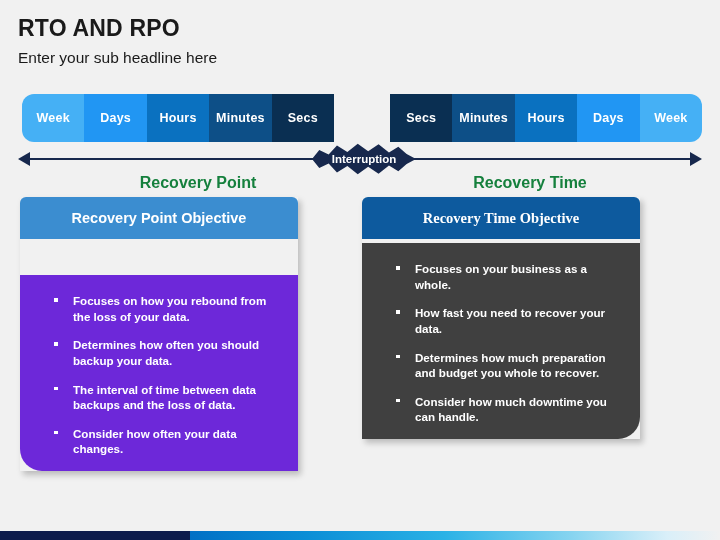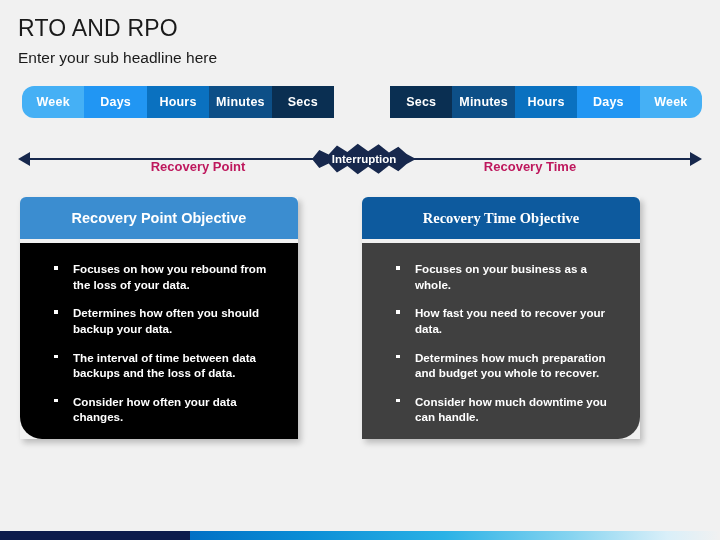--- a/index.html
+++ b/index.html
@@ -7,30 +7,30 @@
     width: 720px; height: 540px;
     background: #f1f1f1;
     font-family: "Liberation Sans", sans-serif;
     overflow: hidden;
   }
   .slide { position: relative; width: 720px; height: 540px; background: #f1f1f1; }
 
   
   .title {
     position: absolute; left: 18px; top: 15px;
-    font-size: 23px; font-weight: normal; color: #1a1a1a;
+    font-size: 23px; font-weight: bold; color: #1a1a1a;
     letter-spacing: 0.2px;
   }
   .subtitle {
     position: absolute; left: 18px; top: 49px;
     font-size: 15.5px; color: #1a1a1a; font-weight: normal;
   }
 
   
-  .tl { position: absolute; top: 86px; height: 32px; display: flex; text-align: center; }
+  .tl { position: absolute; top: 94px; height: 48px; display: flex; text-align: center; }
   .tl-left  { left: 22px;  width: 312px; }
   .tl-right { left: 390px; width: 312px; }
   .seg {
     flex: 1 1 0;
     display: flex; align-items: center; justify-content: center;
     color: #ffffff; font-size: 12.5px; font-weight: bold;
     letter-spacing: 0.2px;
   }
   .tl-left .seg:first-child  { border-radius: 12px 0 0 12px; }
   .tl-right .seg:last-child  { border-radius: 0 12px 12px 0; }
@@ -40,22 +40,22 @@
   .axis-left  { left: 28px;  width: 306px; }
   .axis-right { left: 392px; width: 306px; }
   .arrowhead {
     position: absolute; top: 152px; width: 0; height: 0;
     border-top: 7px solid transparent; border-bottom: 7px solid transparent;
   }
   .arrow-l { left: 18px;  border-right: 12px solid #17284d; }
   .arrow-r { left: 690px; border-left: 12px solid #17284d; }
 
   .axis-label {
-    position: absolute; top: 159px; width: 320px; text-align: center;
-    font-size: 13px; font-weight: bold; color: #be185d;
+    position: absolute; top: 174px; width: 320px; text-align: center;
+    font-size: 16px; font-weight: bold; color: #15803d;
   }
   .axis-label-left  { left: 38px; }
   .axis-label-right { left: 370px; }
 
   
   .burst {
     position: absolute; left: 312px; top: 143px;
     width: 104px; height: 32px;
     background: #17284d;
     display: flex; align-items: center; justify-content: center;
@@ -142,21 +142,21 @@
   <div class="arrowhead arrow-r"></div>
 
   <div class="axis-label axis-label-left">Recovery Point</div>
   <div class="axis-label axis-label-right">Recovery Time</div>
 
   <div class="burst">Interruption</div>
 
   <div class="panel panel-left">
     <div class="panel-head" style="background: rgb(59, 141, 208);">Recovery Point Objective</div>
     <div class="gap"></div>
-    <div class="panel-body" style="background: #000000;">
+    <div class="panel-body" style="background: #6d28d9; margin-top: 32px;">
       <ul class="blist">
         <li><span class="bullet"></span><span>Focuses on how you rebound from the loss of your data.</span></li>
         <li><span class="bullet"></span><span>Determines how often you should backup your data.</span></li>
         <li><span class="bullet"></span><span>The interval of time between data backups and the loss of data.</span></li>
         <li><span class="bullet"></span><span>Consider how often your data changes.</span></li>
       </ul>
     </div>
   </div>
 
   <div class="panel panel-right">

